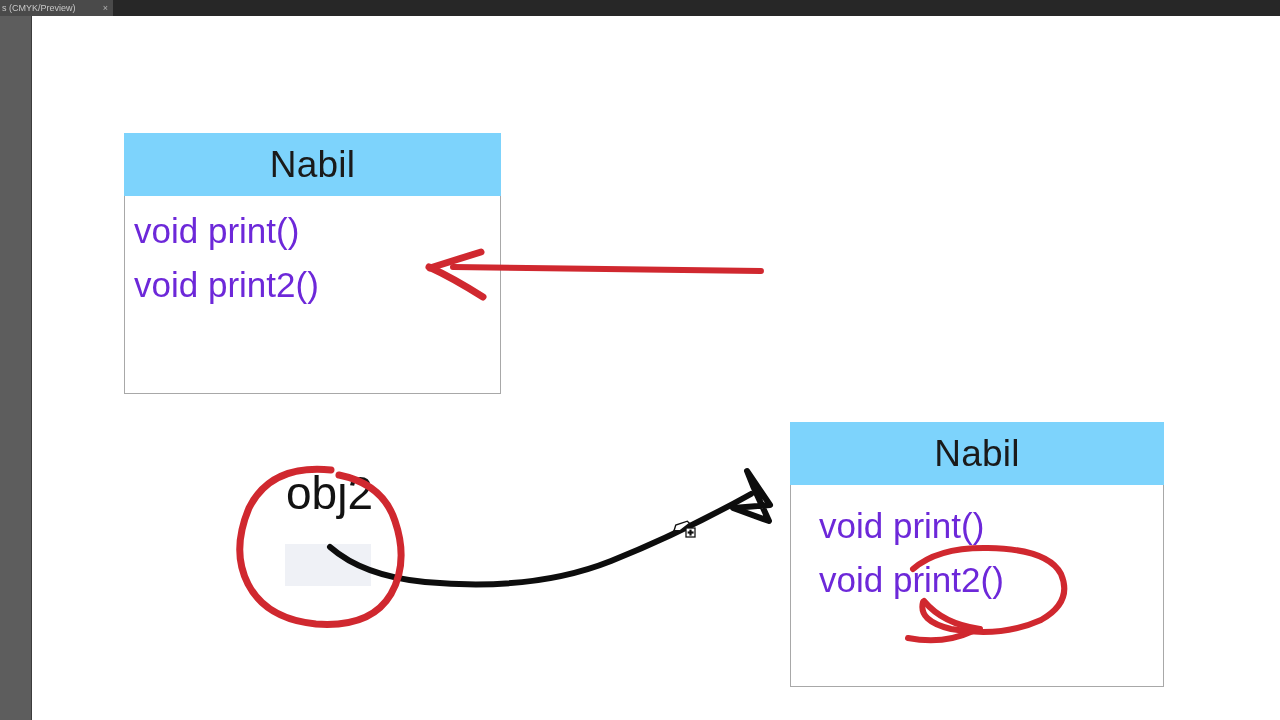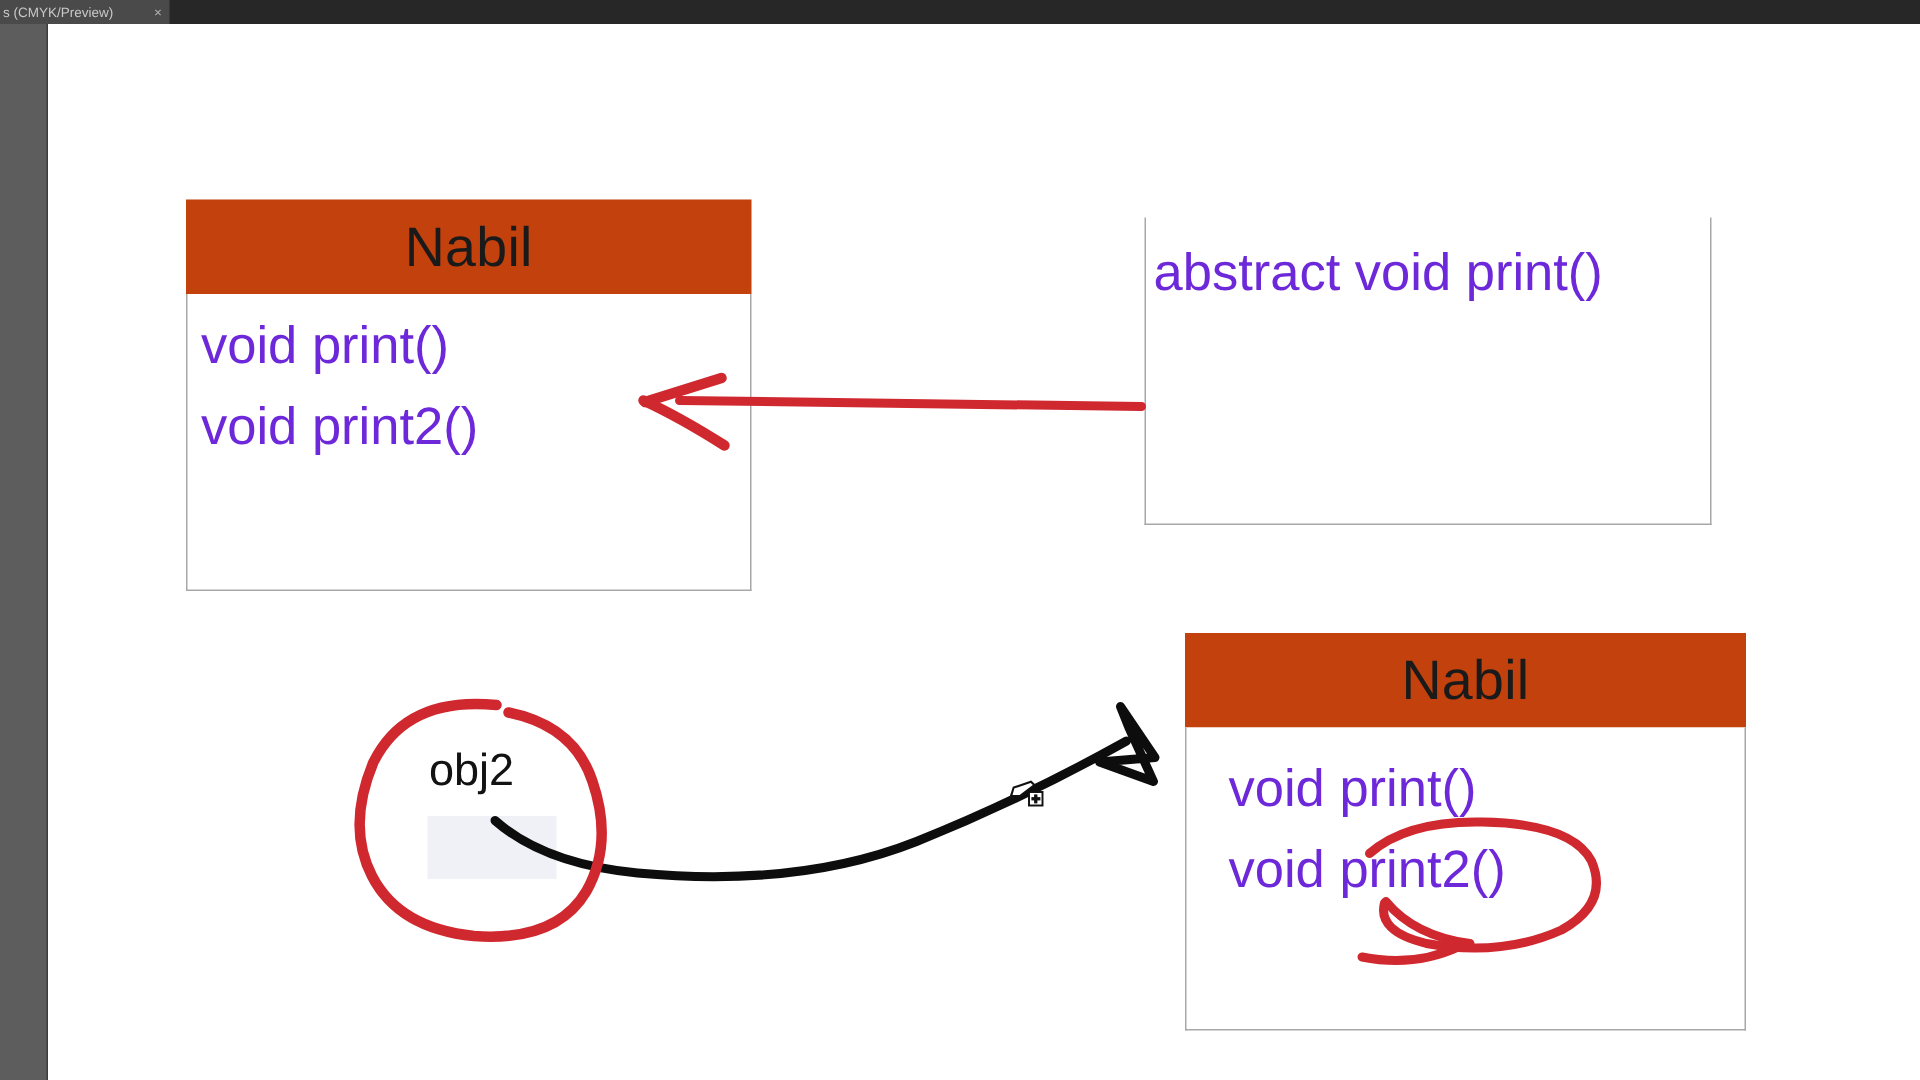--- a/index.html
+++ b/index.html
@@ -71,21 +71,21 @@
     background: #ffffff;
     overflow: hidden;
   }
 
   
   .uml-class {
     position: absolute;
     box-sizing: border-box;
   }
   .uml-header {
-    background: #c2410c;
+    background: #7dd3fc;
     text-align: center;
     color: #1a1a1a;
     box-sizing: border-box;
     font-weight: 400;
     letter-spacing: 0.2px;
   }
   .uml-body {
     background: #ffffff;
     border: 1px solid #a8a8a8;
     border-top: none;
@@ -117,22 +117,22 @@
   #class-nabil-bottom .uml-member { font-size: 35px; line-height: 54px; }
 
   
   .obj-bubble {
     position: absolute;
     left: 215px; top: 452px;
     width: 170px; height: 148px;
   }
   .obj-label {
     position: absolute;
-    left: 38px; top: 26px;
-    font-size: 30px;
+    left: 38px; top: 5px;
+    font-size: 46px;
     line-height: 40px;
     color: #121212;
     white-space: nowrap;
   }
   .obj-swatch {
     position: absolute;
     left: 37px; top: 76px;
     width: 86px; height: 42px;
     background: #eff1f6;
   }
@@ -170,23 +170,20 @@
 
     <div class="uml-class" id="class-nabil-top">
       <div class="uml-header">Nabil</div>
       <div class="uml-body">
         <div class="uml-member">void print()</div>
         <div class="uml-member">void print2()</div>
       </div>
     </div>
 
     <div class="uml-class" id="class-dipta">
-      <div class="uml-body">
-        <div class="uml-member">abstract void print()</div>
-      </div>
     </div>
 
     <div class="uml-class" id="class-nabil-bottom">
       <div class="uml-header">Nabil</div>
       <div class="uml-body">
         <div class="uml-member">void print()</div>
         <div class="uml-member">void print2()</div>
       </div>
     </div>
 

